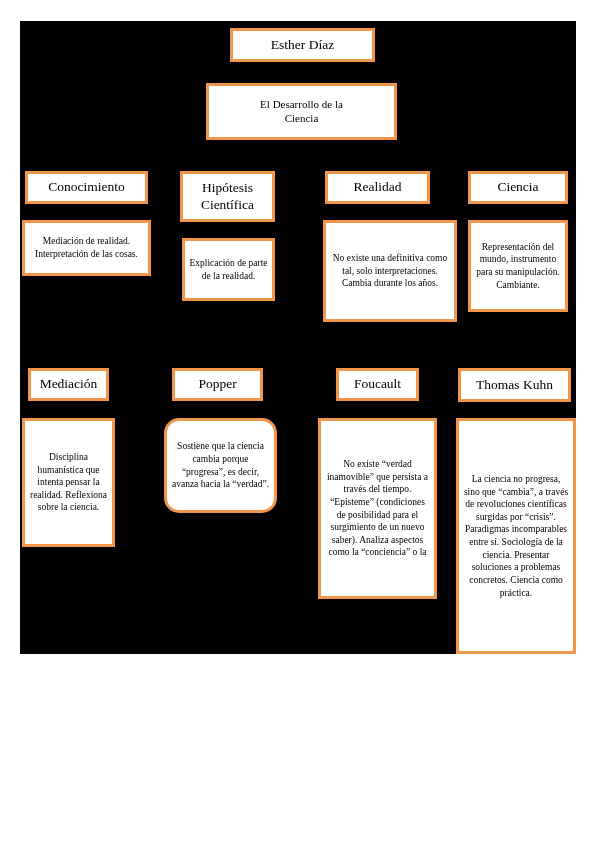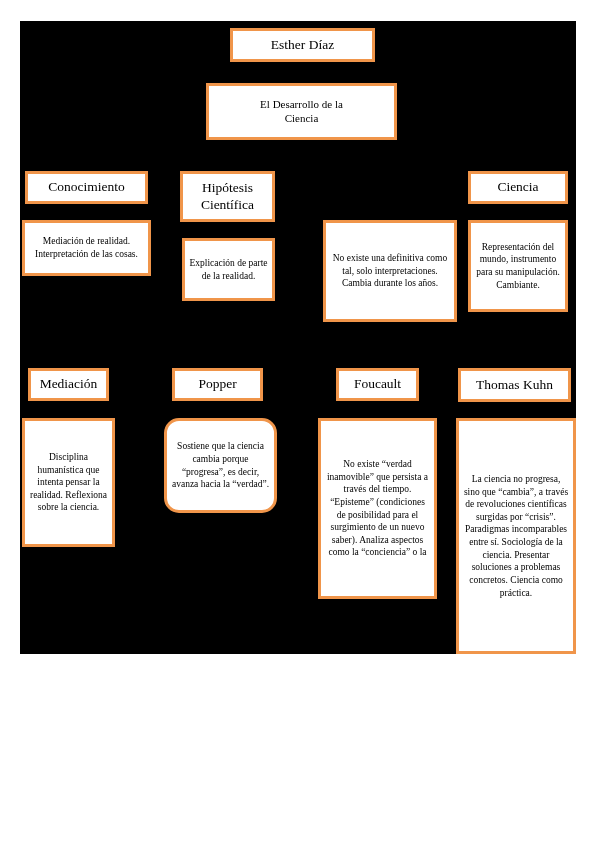--- a/index.html
+++ b/index.html
@@ -108,20 +108,23 @@
 
     <div class="node head-node" style="left:5px; top:150px; width:123px; height:33px;">
       <span class="txt">Conocimiento</span>
     </div>
 
     <div class="node head-node" style="left:160px; top:150px; width:95px; height:51px;">
       <span class="txt">Hipótesis
 Científica</span>
     </div>
 
+    <div class="node head-node" style="left:305px; top:150px; width:105px; height:33px;">
+      <span class="txt">Realidad</span>
+    </div>
 
     <div class="node head-node" style="left:448px; top:150px; width:100px; height:33px;">
       <span class="txt">Ciencia</span>
     </div>
 
     <div class="node body-node" style="left:2px; top:199px; width:129px; height:56px;">
       <span class="txt">Mediación de realidad. Interpretación de las cosas.</span>
     </div>
 
     <div class="node body-node" style="left:162px; top:217px; width:93px; height:63px;">

